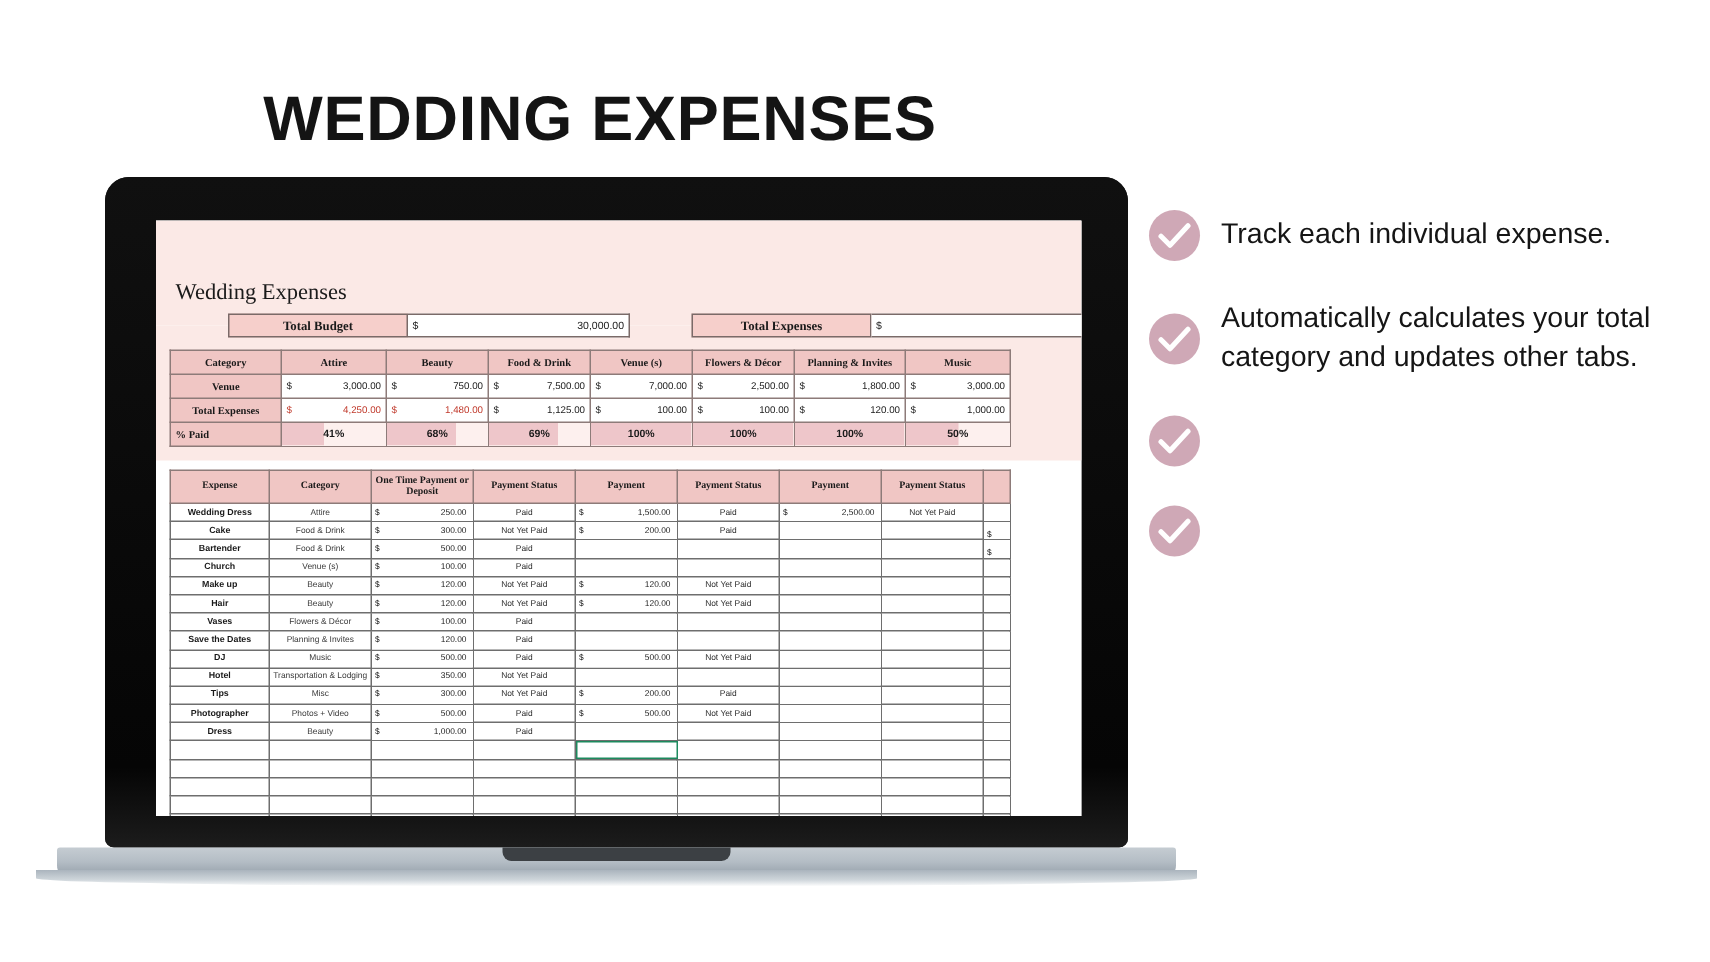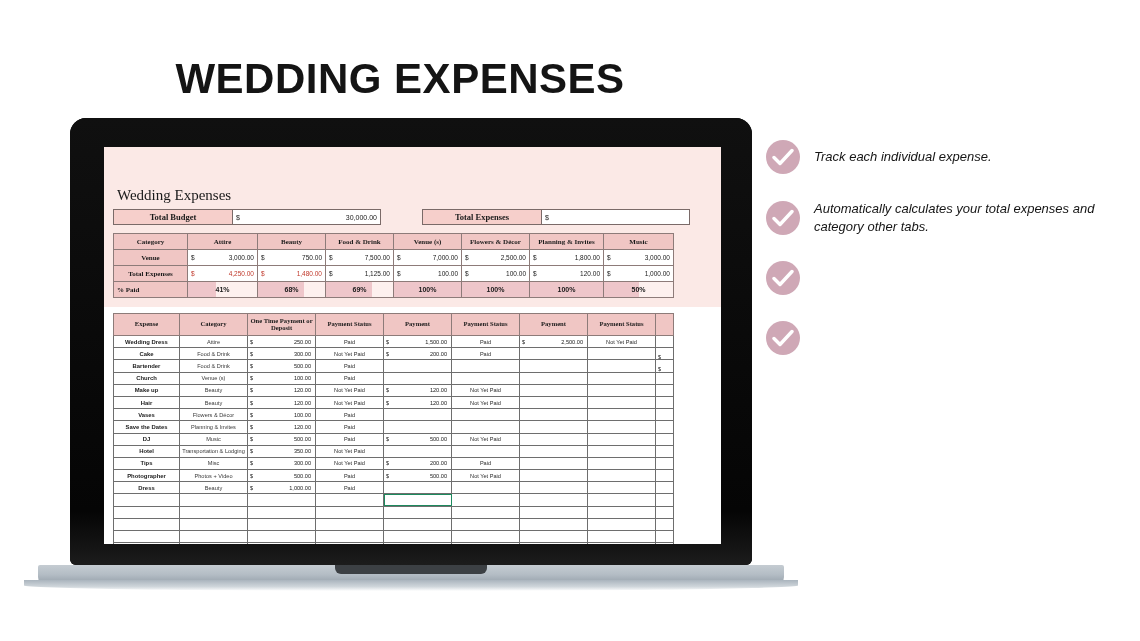--- a/index.html
+++ b/index.html
@@ -65,21 +65,21 @@
     position: absolute; left: 0; top: 70px; width: 617px; height: 90px;
     background: #fbe9e6;
   }
   .sheet-title {
     position: absolute; left: 13px; top: 40px;
     font-family: "Liberation Serif", serif;
     font-size: 15px; color: #1a1a1a;
   }
 
   
-  .totbox { position: absolute; display: flex; height: 16px; }
+  .totbox { position: absolute; display: flex; height: 16px; margin-left: 39px; }
   .totbox .lbl {
     background: #f6cfcb; border: 1px solid #7a6a68;
     font-family: "Liberation Serif", serif; font-weight: bold;
     font-size: 8.5px; color: #1a1a1a;
     display: flex; align-items: center; justify-content: center;
   }
   .totbox .val {
     background: #ffffff; border: 1px solid #7a6a68; border-left: none;
     display: flex; align-items: center; justify-content: space-between;
     padding: 0 3px; font-size: 7px; color: #1a1a1a;
@@ -151,23 +151,22 @@
 
   
   .bullets { position: absolute; left: 766px; top: 140px; width: 348px; }
   .bullet { display: flex; align-items: center; margin-bottom: 26px; }
   .check {
     flex: 0 0 auto; width: 34px; height: 34px; border-radius: 50%;
     background: #cfa8b6; position: relative; margin-right: 14px;
   }
   .check svg { position: absolute; left: 6px; top: 7px; }
   .bullet-text {
-    font-size: 13px; line-height: 1.35; color: #151515;
+    font-size: 19px; line-height: 1.35; color: #151515;
     font-family: "Liberation Sans", sans-serif;
-    font-style: italic;
   }
 </style>
 </head>
 <body>
 
 <div id="root">
 
   <div class="page-title">WEDDING EXPENSES</div>
 
   <div class="laptop">
@@ -517,21 +516,21 @@
           </svg>
         </div>
         <div class="bullet-text">Track each individual expense.</div>
       </div>
       <div class="bullet">
         <div class="check">
           <svg width="22" height="20" viewBox="0 0 22 20">
             <path d="M2 10.5 L8 16.5 L20 3.5" stroke="#ffffff" stroke-width="3.4" fill="none" stroke-linecap="round" stroke-linejoin="round"></path>
           </svg>
         </div>
-        <div class="bullet-text">Automatically calculates your total expenses and category other tabs.</div>
+        <div class="bullet-text">Automatically calculates your total category and updates other tabs.</div>
       </div>
       <div class="bullet">
         <div class="check">
           <svg width="22" height="20" viewBox="0 0 22 20">
             <path d="M2 10.5 L8 16.5 L20 3.5" stroke="#ffffff" stroke-width="3.4" fill="none" stroke-linecap="round" stroke-linejoin="round"></path>
           </svg>
         </div>
       </div>
       <div class="bullet">
         <div class="check">

